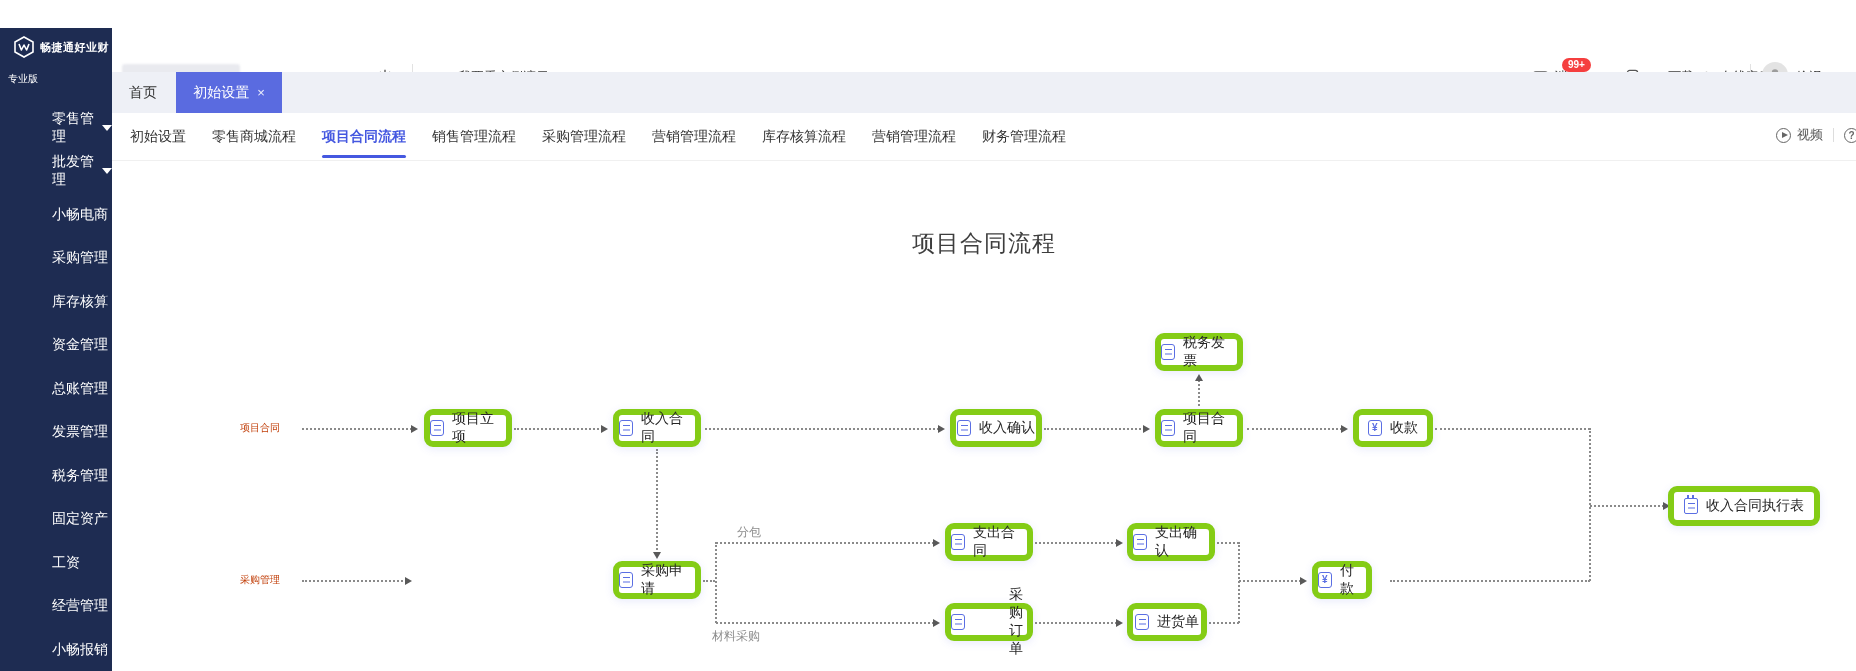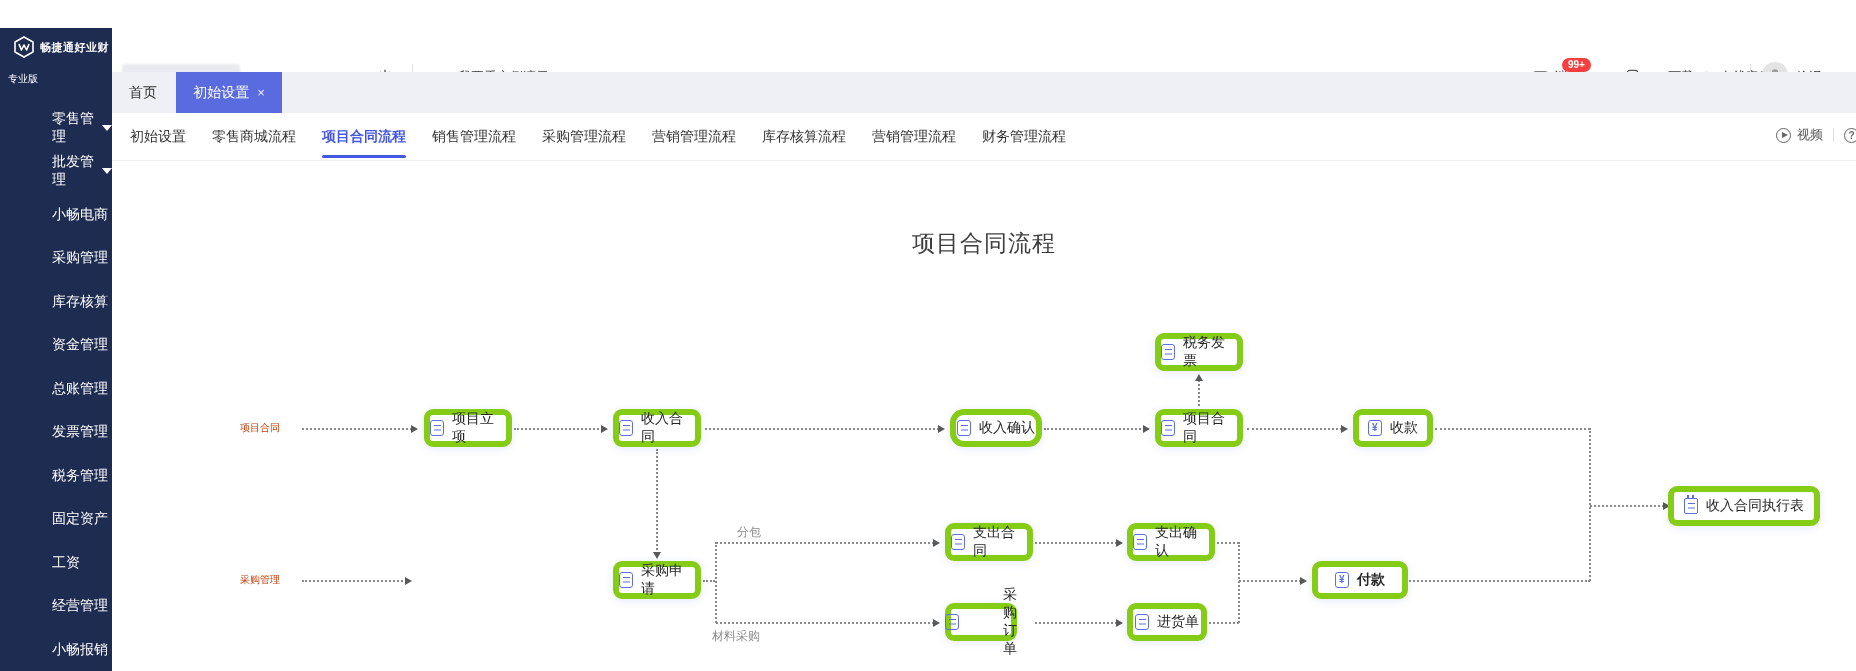--- a/index.html
+++ b/index.html
@@ -249,21 +249,21 @@
 <div class="hline arr-r" style="left:1590px; top:505px; width:78px;"></div>
 
 <div class="fnode" style="left:424px; top:409px; width:88px;">
   <span class="nicon"></span>
   <span>项目立项</span>
 </div>
 <div class="fnode" style="left:613px; top:409px; width:88px;">
   <span class="nicon"></span>
   <span>收入合同</span>
 </div>
-<div class="fnode" style="left:950px; top:409px; width:92px;border-radius:14px;">
+<div class="fnode" style="left:950px; top:409px; width:92px;">
   <span class="nicon"></span>
   <span>收入确认</span>
 </div>
 <div class="fnode" style="left:1155px; top:409px; width:88px;">
   <span class="nicon"></span>
   <span>项目合同</span>
 </div>
 <div class="fnode" style="left:1155px; top:333px; width:88px;">
   <span class="nicon"></span>
   <span>税务发票</span>
@@ -281,24 +281,24 @@
   <span>采购申请</span>
 </div>
 <div class="fnode" style="left:945px; top:523px; width:88px;">
   <span class="nicon"></span>
   <span>支出合同</span>
 </div>
 <div class="fnode" style="left:1127px; top:523px; width:88px;">
   <span class="nicon"></span>
   <span>支出确认</span>
 </div>
-<div class="fnode" style="left:945px; top:603px; width:72px;gap:44px;">
+<div class="fnode" style="left:945px; top:603px; width:88px;gap:44px;">
   <span class="nicon"></span>
   <span>采购订单</span>
 </div>
 <div class="fnode" style="left:1127px; top:603px; width:80px;">
   <span class="nicon"></span>
   <span>进货单</span>
 </div>
-<div class="fnode" style="left:1312px; top:561px; width:96px;font-weight:bold;">
+<div class="fnode" style="left:1312px; top:561px; width:60px;">
   <span class="nicon money"></span>
   <span>付款</span>
 </div>
 
 </body></html>

